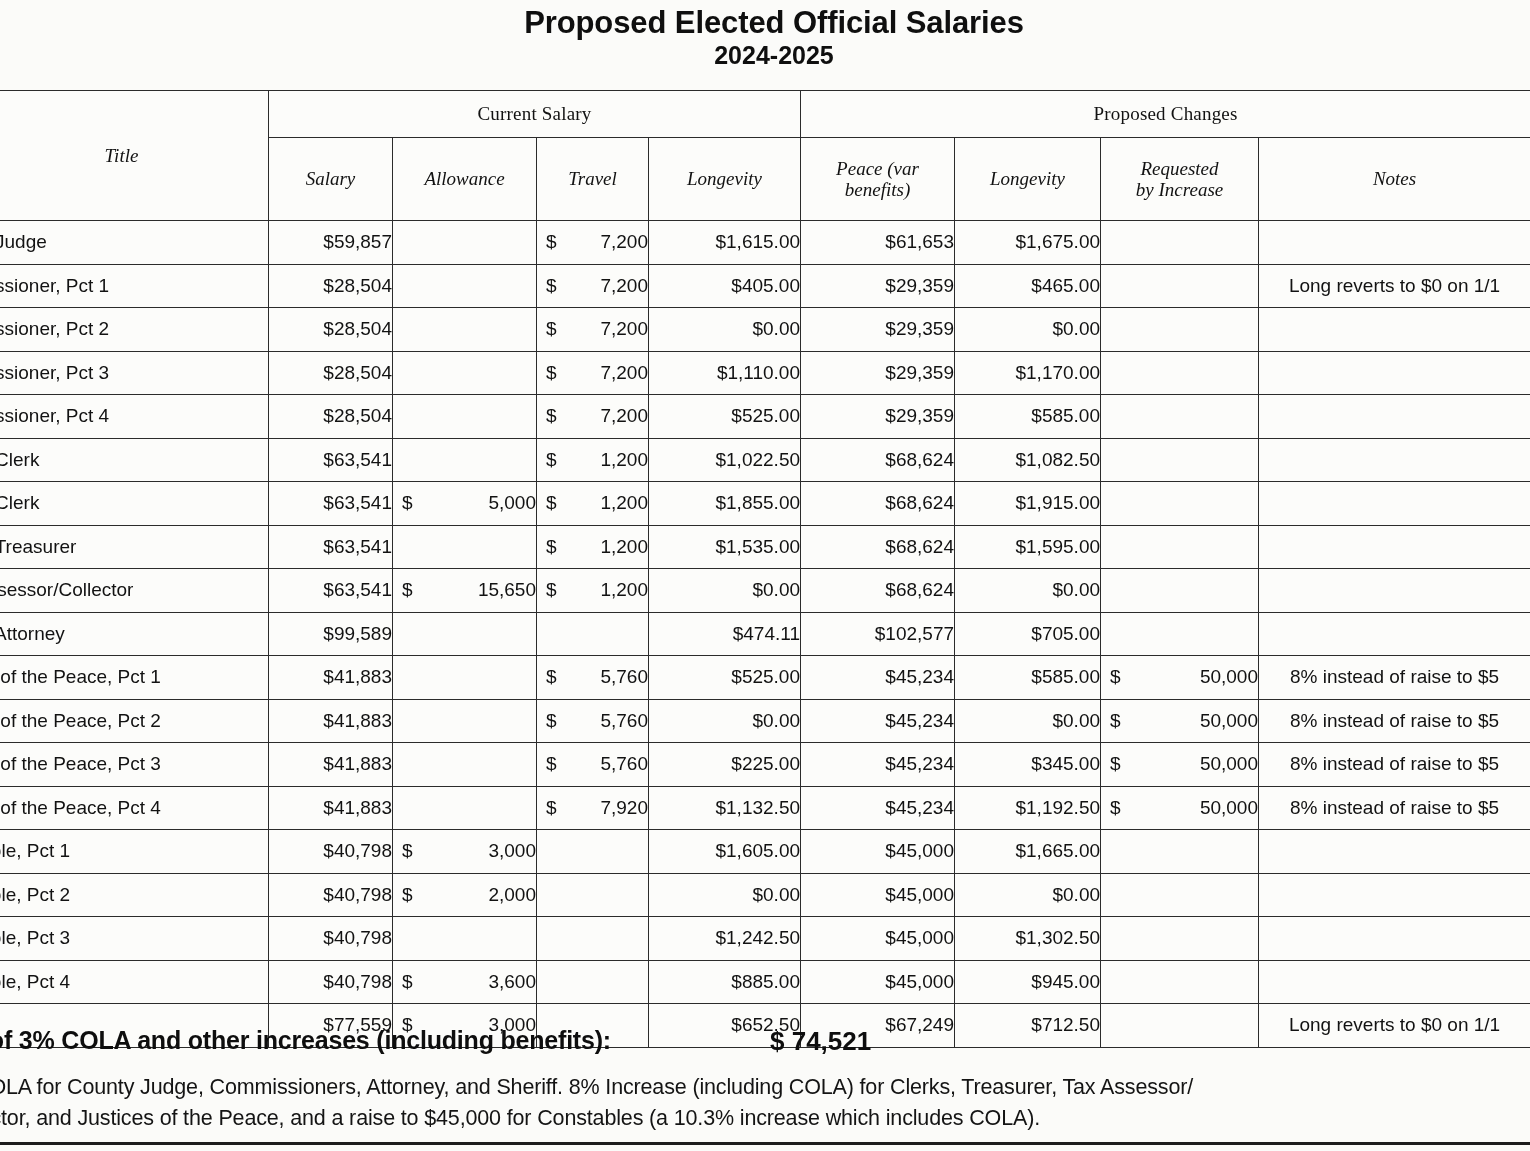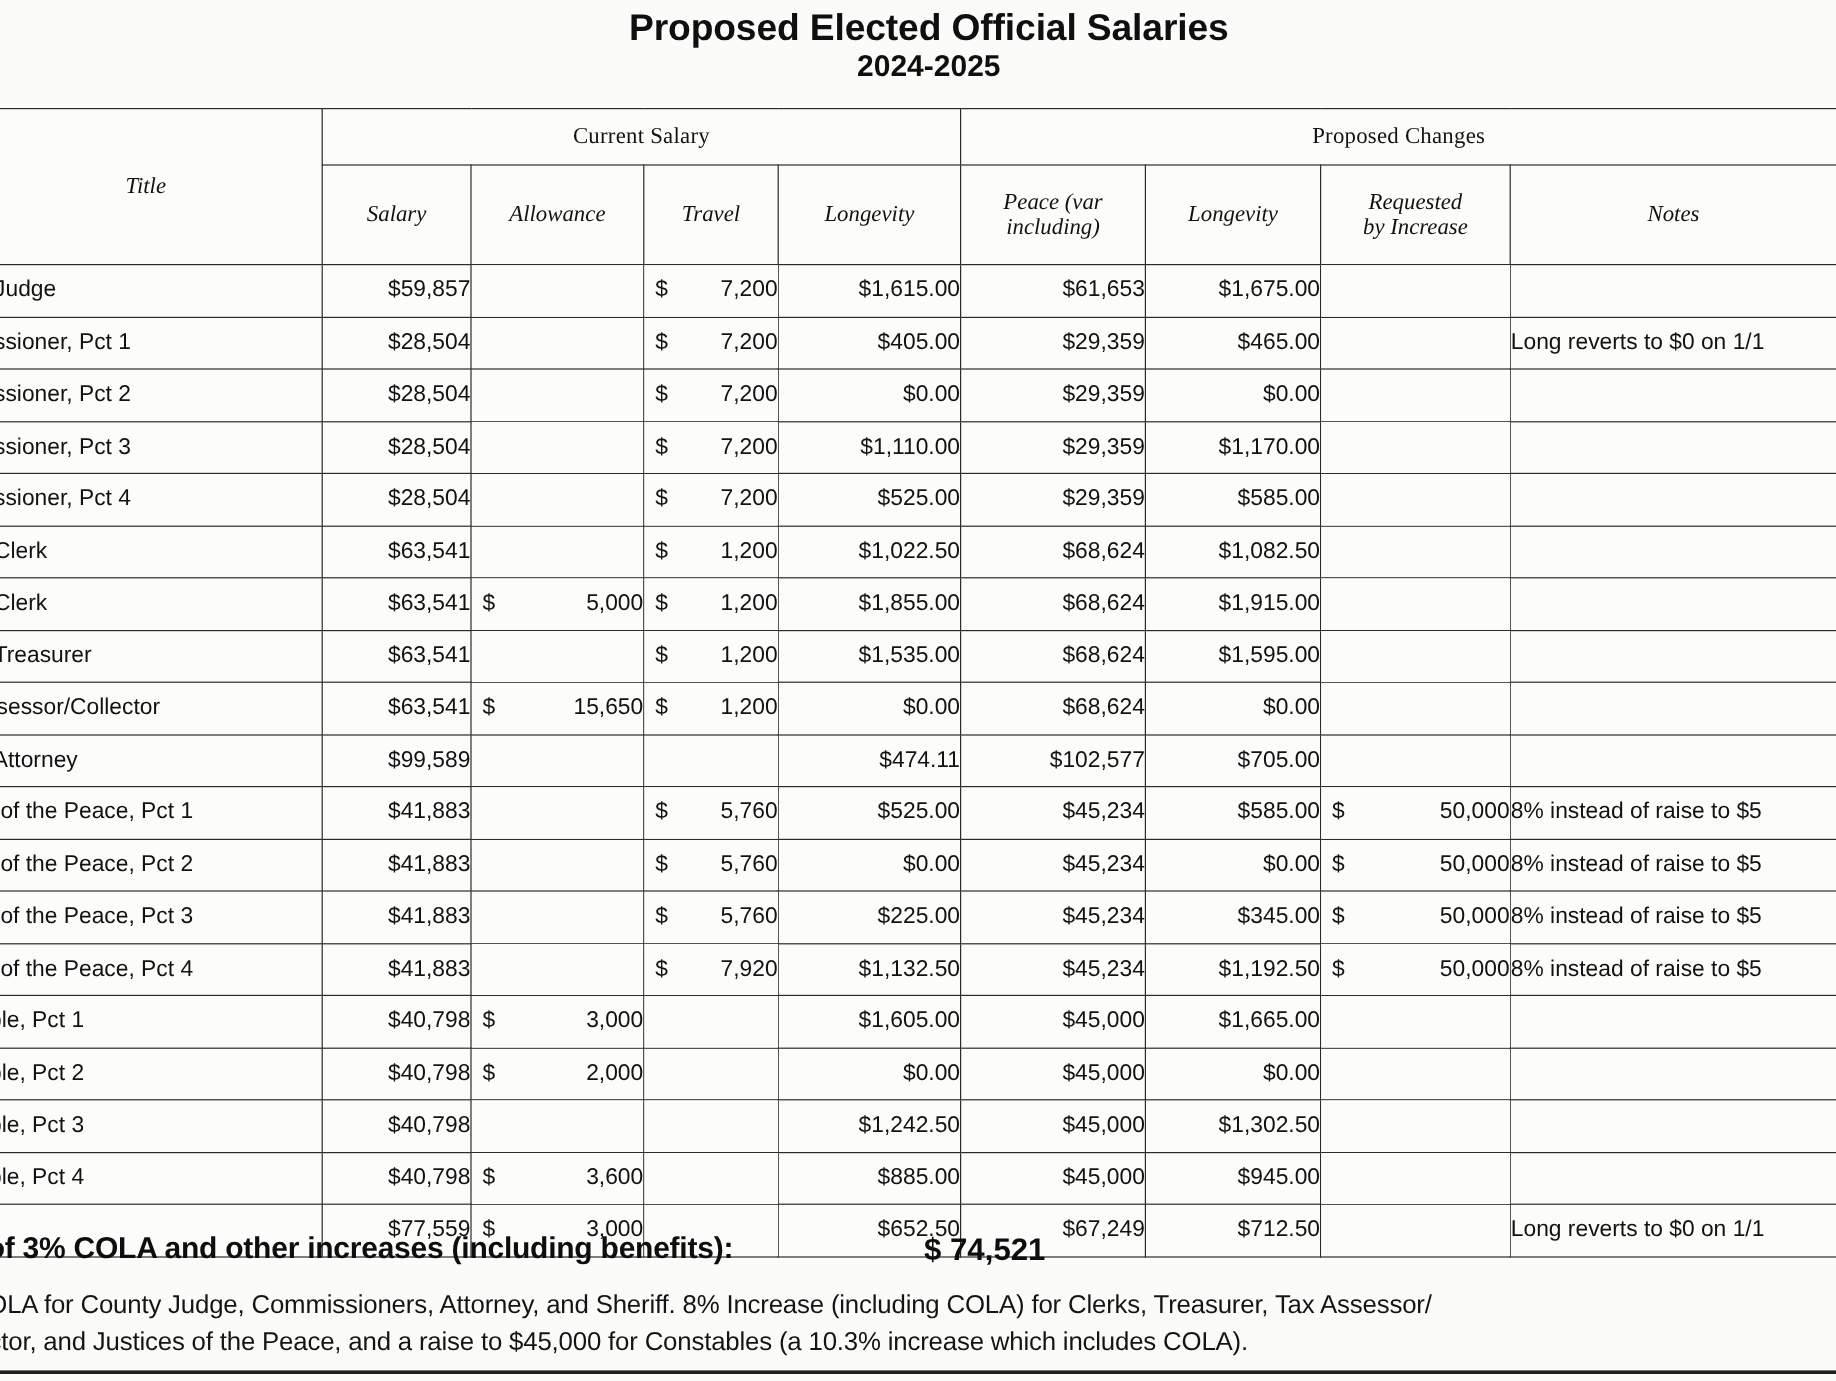--- a/index.html
+++ b/index.html
@@ -120,21 +120,21 @@
     text-align: right;
     padding-right: 9px;
   }
   .c-dollar .sym {
     position: absolute;
     left: 9px;
     top: 50%;
     transform: translateY(-50%);
   }
   .c-note {
-    text-align: left;
+    text-align: center;
     padding-left: 8px;
     font-size: 20px;
   }
   
   col.w-title { width: 294px; }
   col.w-sal   { width: 124px; }
   col.w-allow { width: 144px; }
   col.w-trav  { width: 112px; }
   col.w-long  { width: 152px; }
   col.w-psal  { width: 154px; }
@@ -226,21 +226,21 @@
           <th class="grp-head border-thick-left" colspan="4">Current Salary</th>
           <th class="grp-head border-thick-left border-thick-right" colspan="4">Proposed Changes</th>
         </tr>
         <tr>
           <th class="sub-head border-thick-left">Salary</th>
           <th class="sub-head">Allowance</th>
           <th class="sub-head">Travel</th>
           <th class="sub-head">Longevity</th>
           <th class="sub-head border-thick-left">
             <span>Peace (var</span><br>
-            <span>including)</span>
+            <span>benefits)</span>
           </th>
           <th class="sub-head">Longevity</th>
           <th class="sub-head">
             <span>Requested</span><br>
             <span>by Increase</span>
           </th>
           <th class="sub-head border-thick-right">Notes</th>
         </tr>
       </thead>
       <tbody id="table-body">

